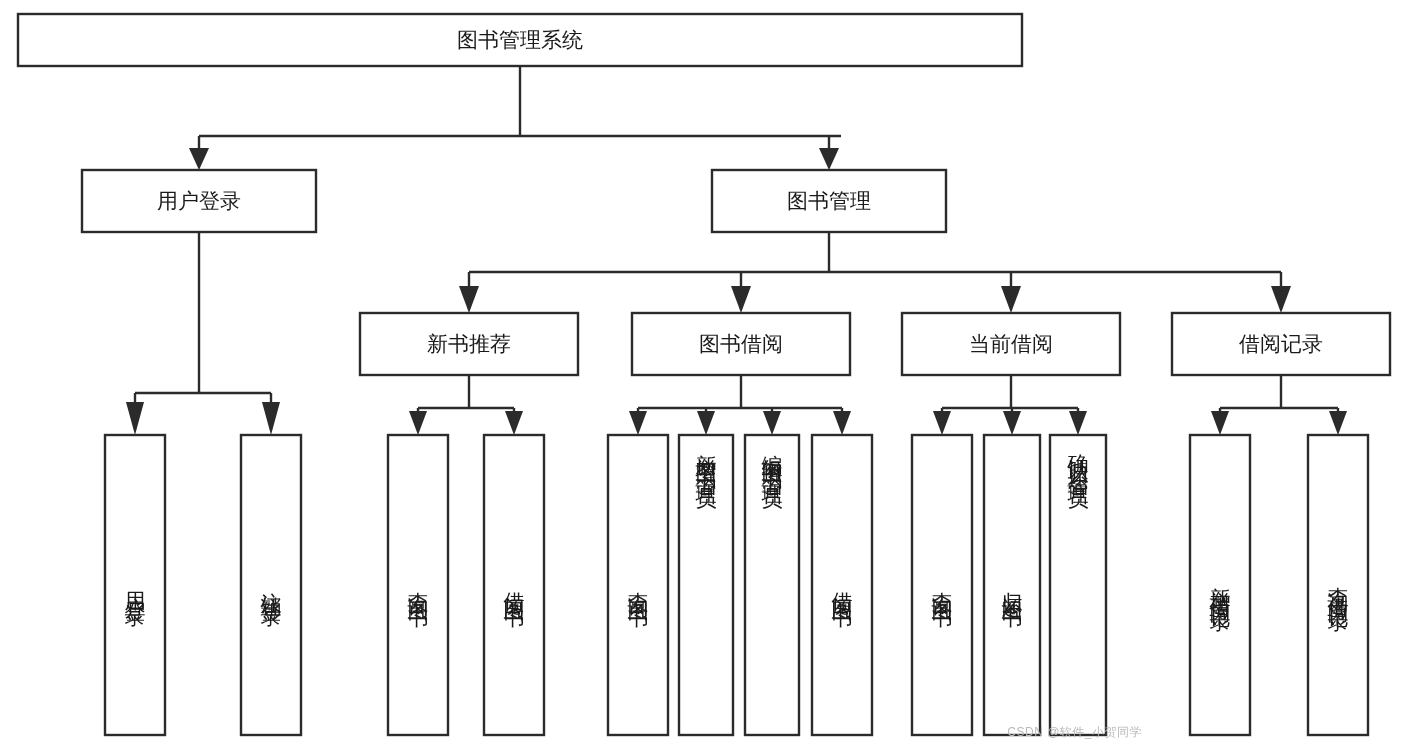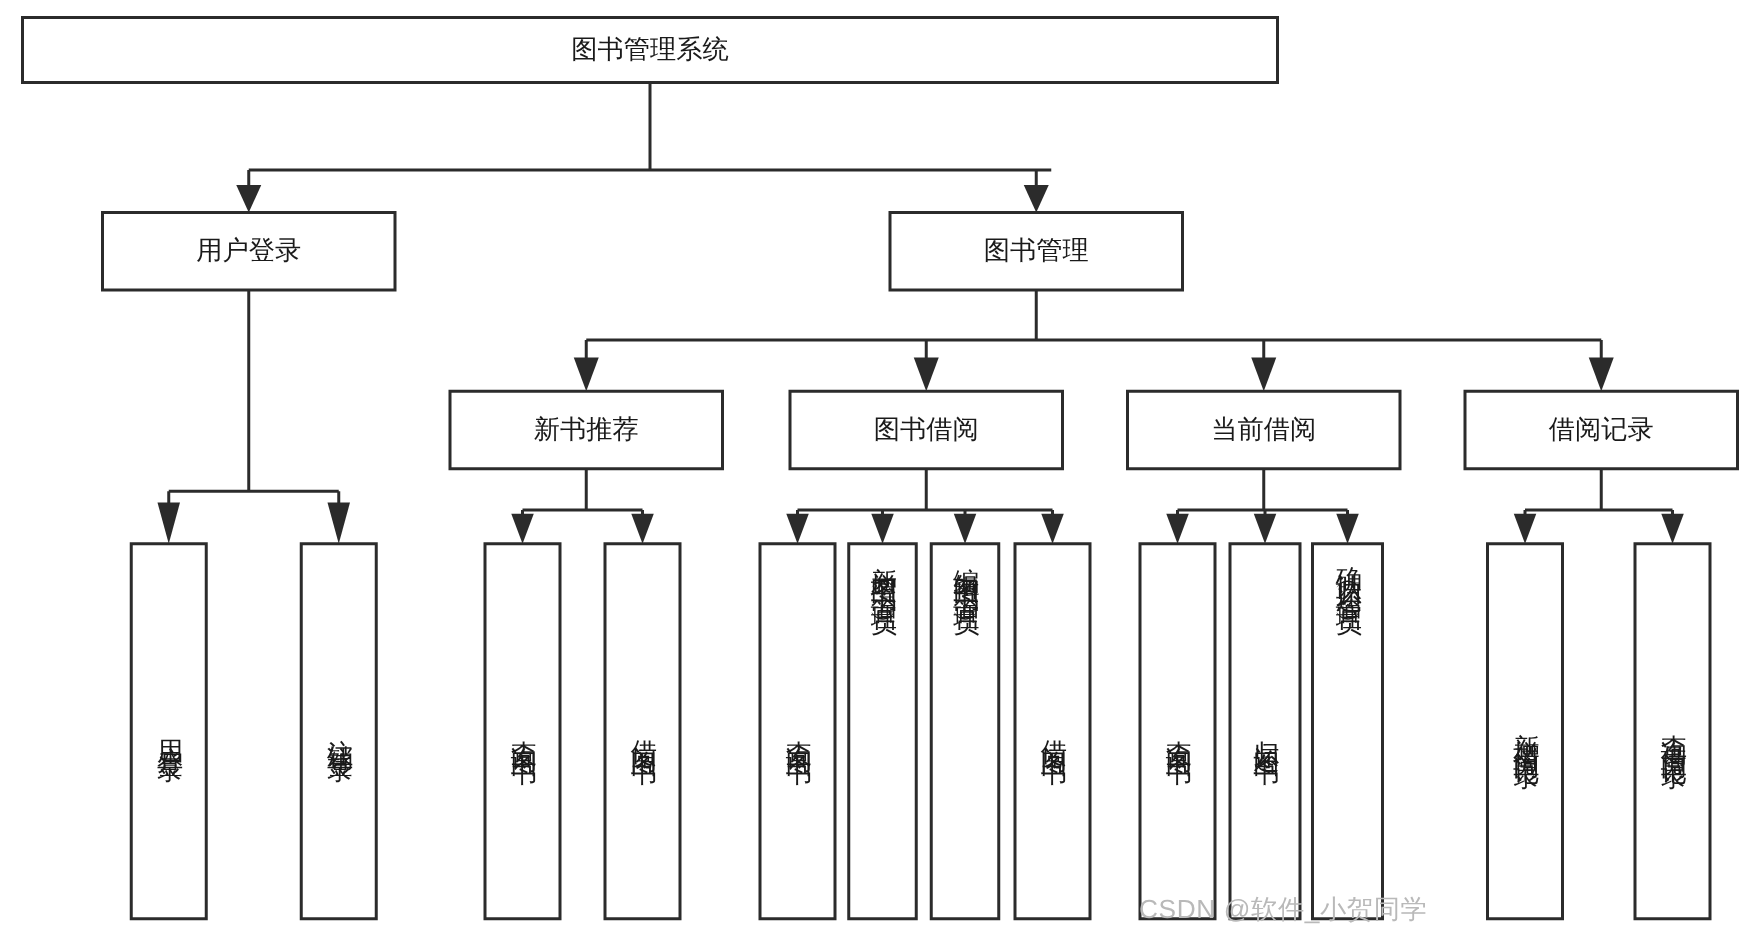--- a/index.html
+++ b/index.html
@@ -47,21 +47,21 @@
     font-family: "Liberation Sans", "DejaVu Sans", sans-serif;
     font-size: 21px;
     text-anchor: middle;
     dominant-baseline: middle;
   }
   .watermark {
     position: absolute;
     right: 8px;
     bottom: 6px;
     font-family: "Liberation Sans", "DejaVu Sans", sans-serif;
-    font-size: 21px;
+    font-size: 12px;
     color: #b9b9b9;
     letter-spacing: 0.5px;
     white-space: nowrap;
     user-select: none;
   }
 </style>
 </head>
 <body>
 
 <div id="diagram-root">

